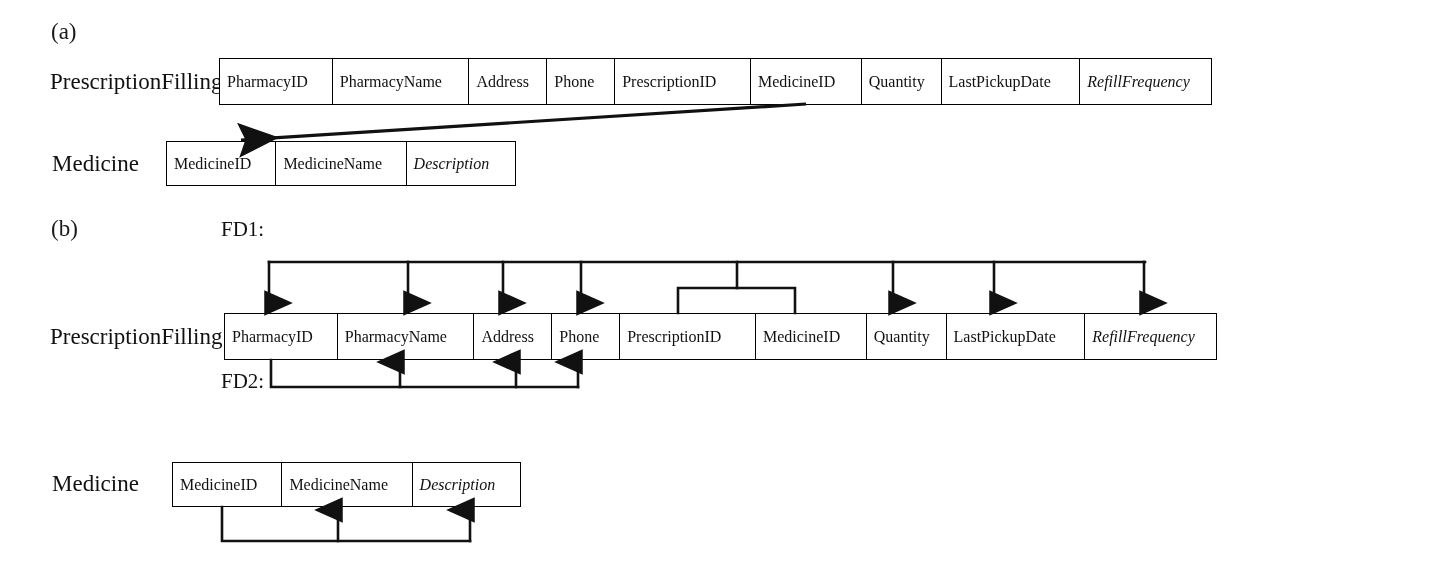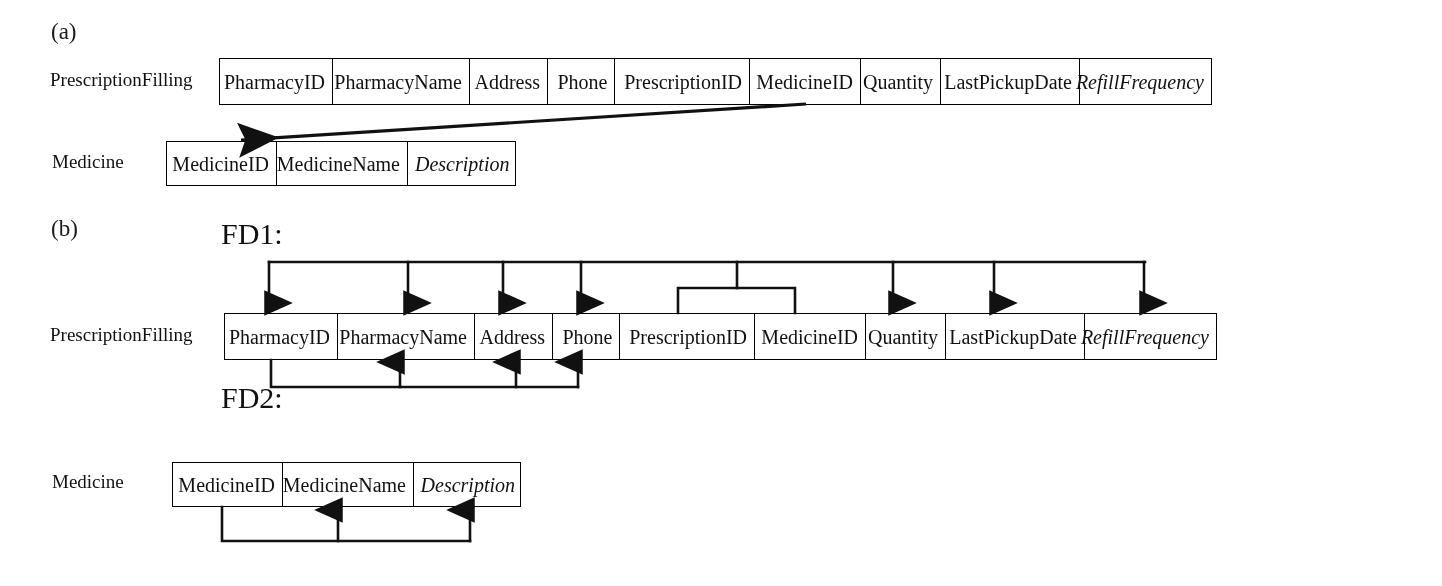--- a/index.html
+++ b/index.html
@@ -21,51 +21,51 @@
   .panel-letter {
     position: absolute;
     font-size: 23px;
     line-height: 1;
     color: #1a1a1a;
   }
 
   
   .relation-label {
     position: absolute;
-    font-size: 19px;
+    font-size: 23px;
     line-height: 1;
     white-space: nowrap;
     color: #111111;
     font-family: Liberation Serif, serif;
   }
 
   
   .fd-caption {
     position: absolute;
-    font-size: 30px;
+    font-size: 21px;
     line-height: 1;
     white-space: nowrap;
     color: #111111;
   }
 
   
   .relation-table {
     position: absolute;
     display: flex;
     border: 1.6px solid #000000;
     background: #ffffff;
     box-sizing: border-box;
   }
   .attr-cell {
     display: flex;
     align-items: center;
-    justify-content: flex-end;
+    justify-content: flex-start;
     border-right: 1.6px solid #000000;
     box-sizing: border-box;
-    font-size: 20px;
+    font-size: 16px;
     line-height: 1;
     white-space: nowrap;
     padding: 0 7px;
     color: #111111;
   }
   .attr-cell:last-child {
     border-right: none;
     font-style: italic;
   }
   .attr-cell.key > span {
@@ -165,21 +165,21 @@
         <span>Quantity</span>
       </div>
     <div class="attr-cell" style="width:139px;">
         <span>LastPickupDate</span>
       </div>
     <div class="attr-cell" style="width:131px;">
         <span>RefillFrequency</span>
       </div>
   </div>
 
-  <div class="fd-caption" style="left:221px; top:383px;">FD2:</div>
+  <div class="fd-caption" style="left:221px; top:371px;">FD2:</div>
 
   <div class="relation-label" style="left:52px; top:472px;">Medicine</div>
 
   <div class="relation-table" id="tbl-b-med" style="left:172px; top:462px; width:349px; height:45px;">
     <div class="attr-cell key" style="width:110px;">
         <span>MedicineID</span>
       </div>
     <div class="attr-cell" style="width:131px;">
         <span>MedicineName</span>
       </div>

